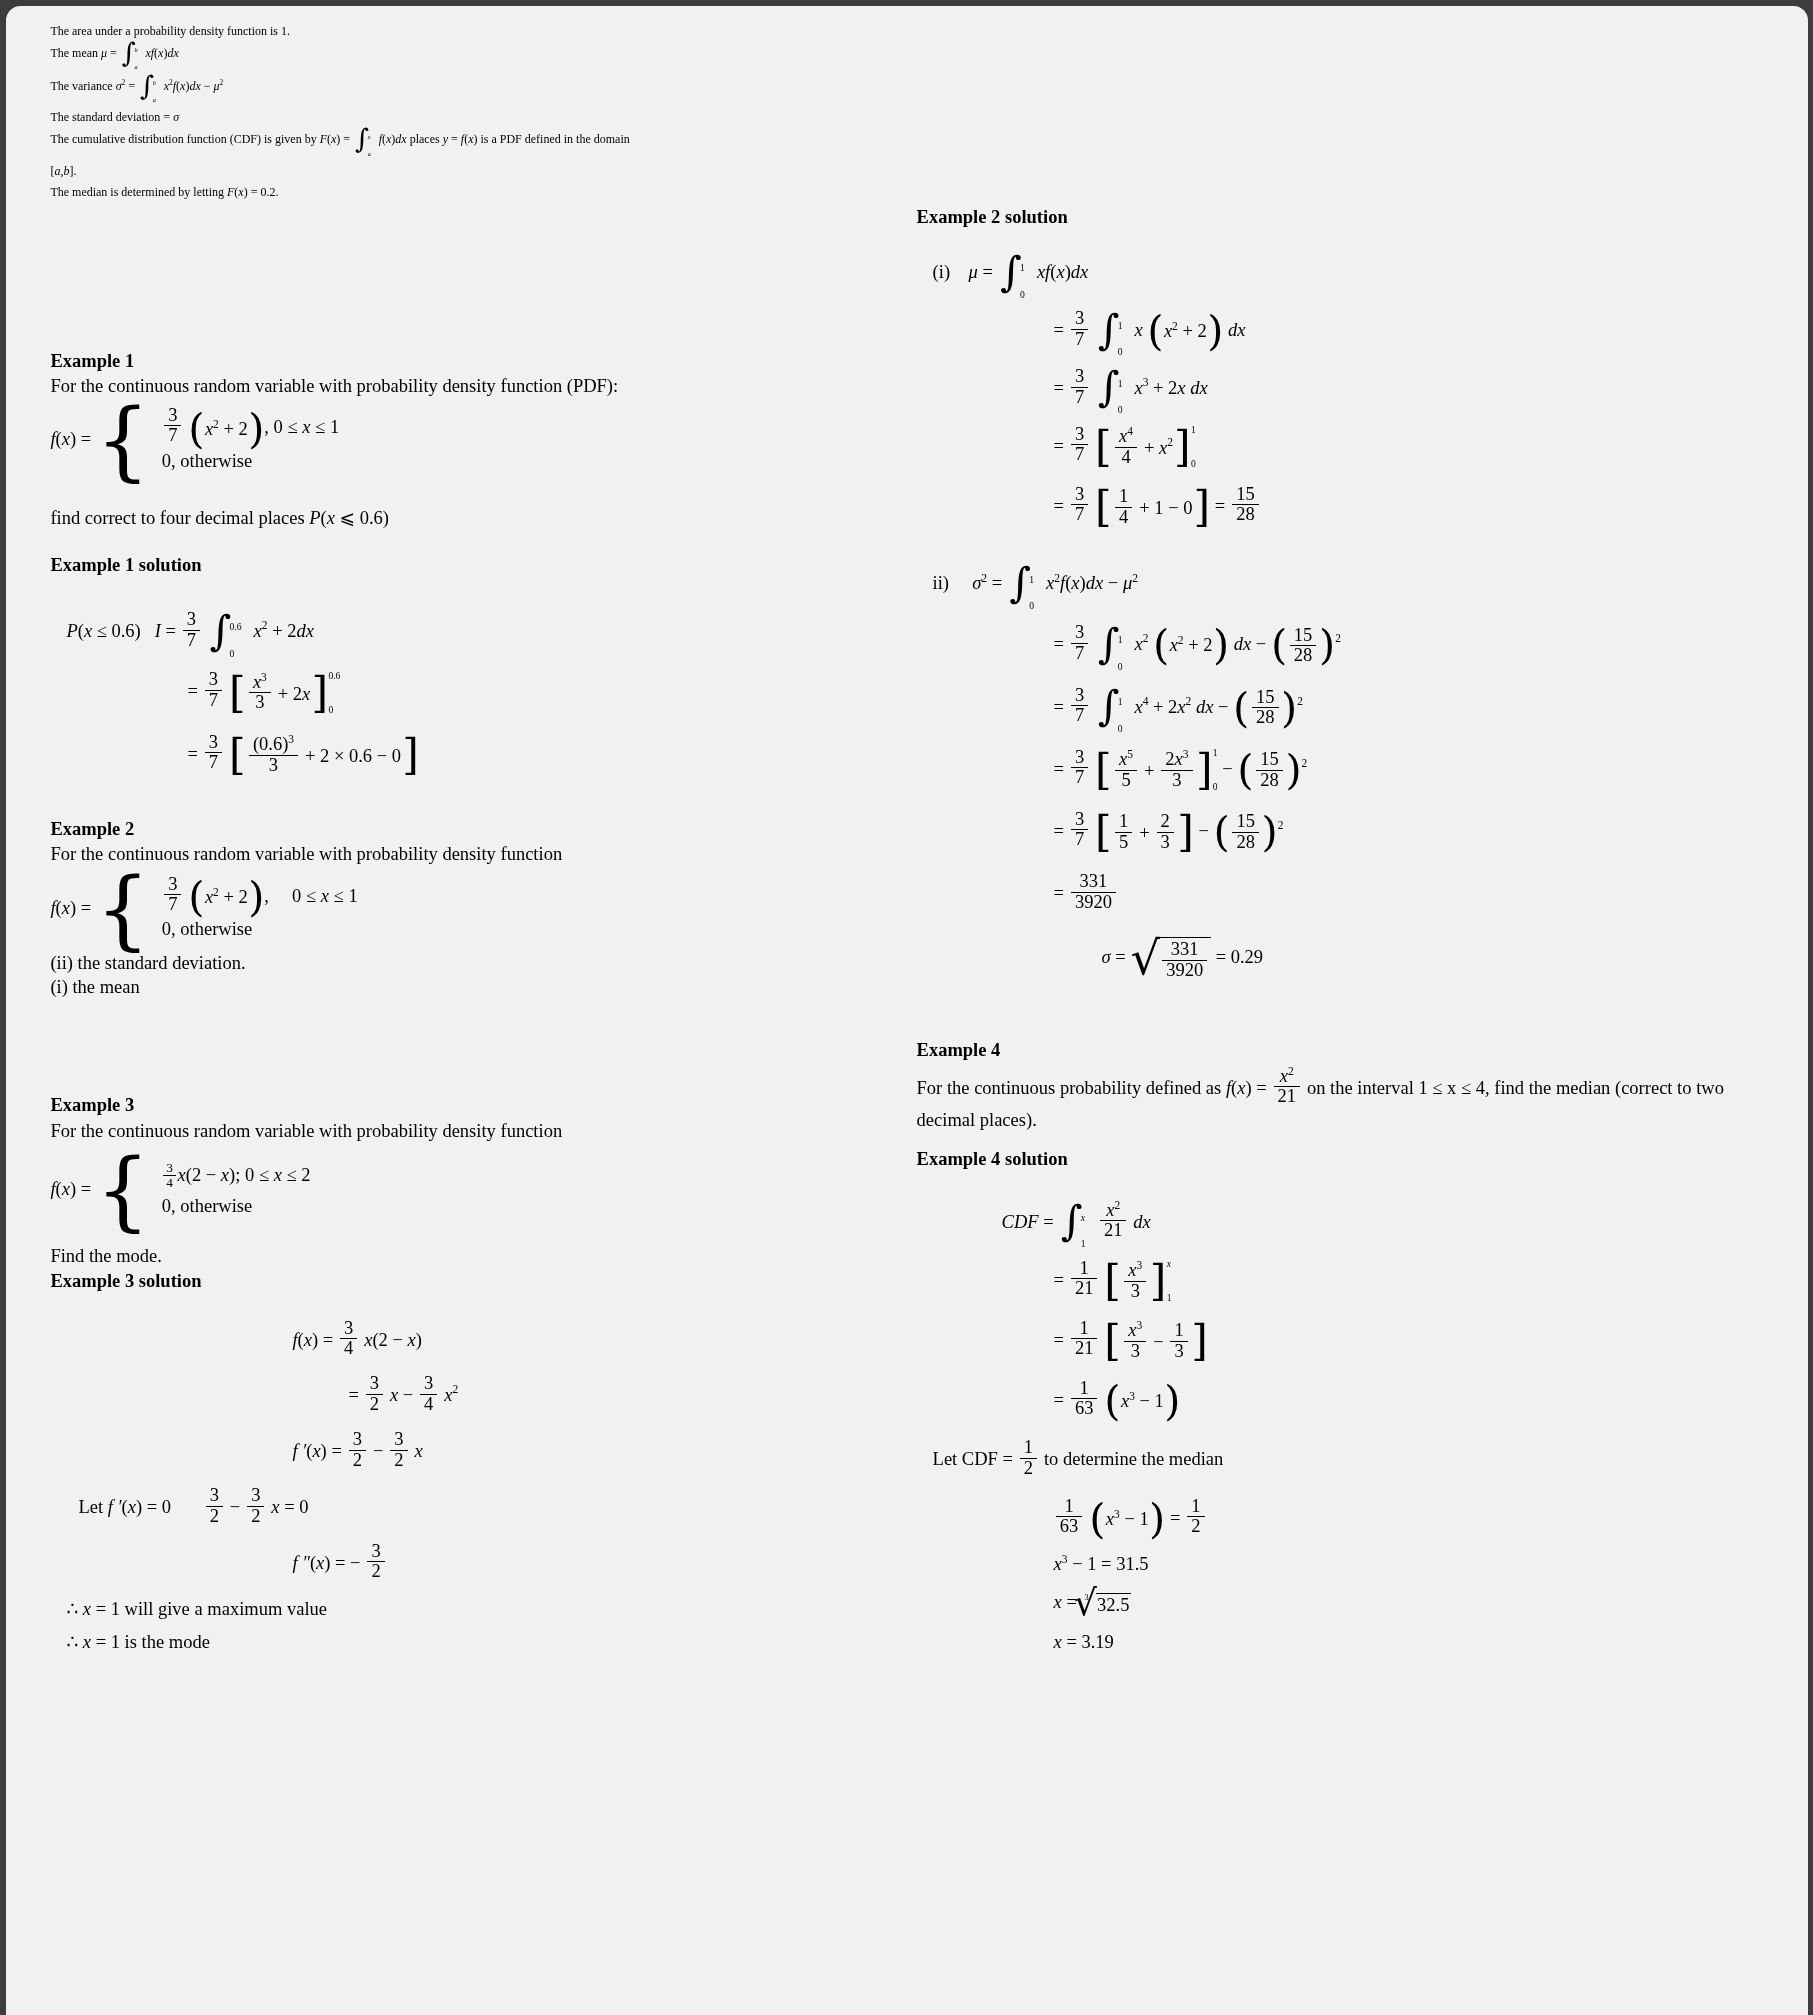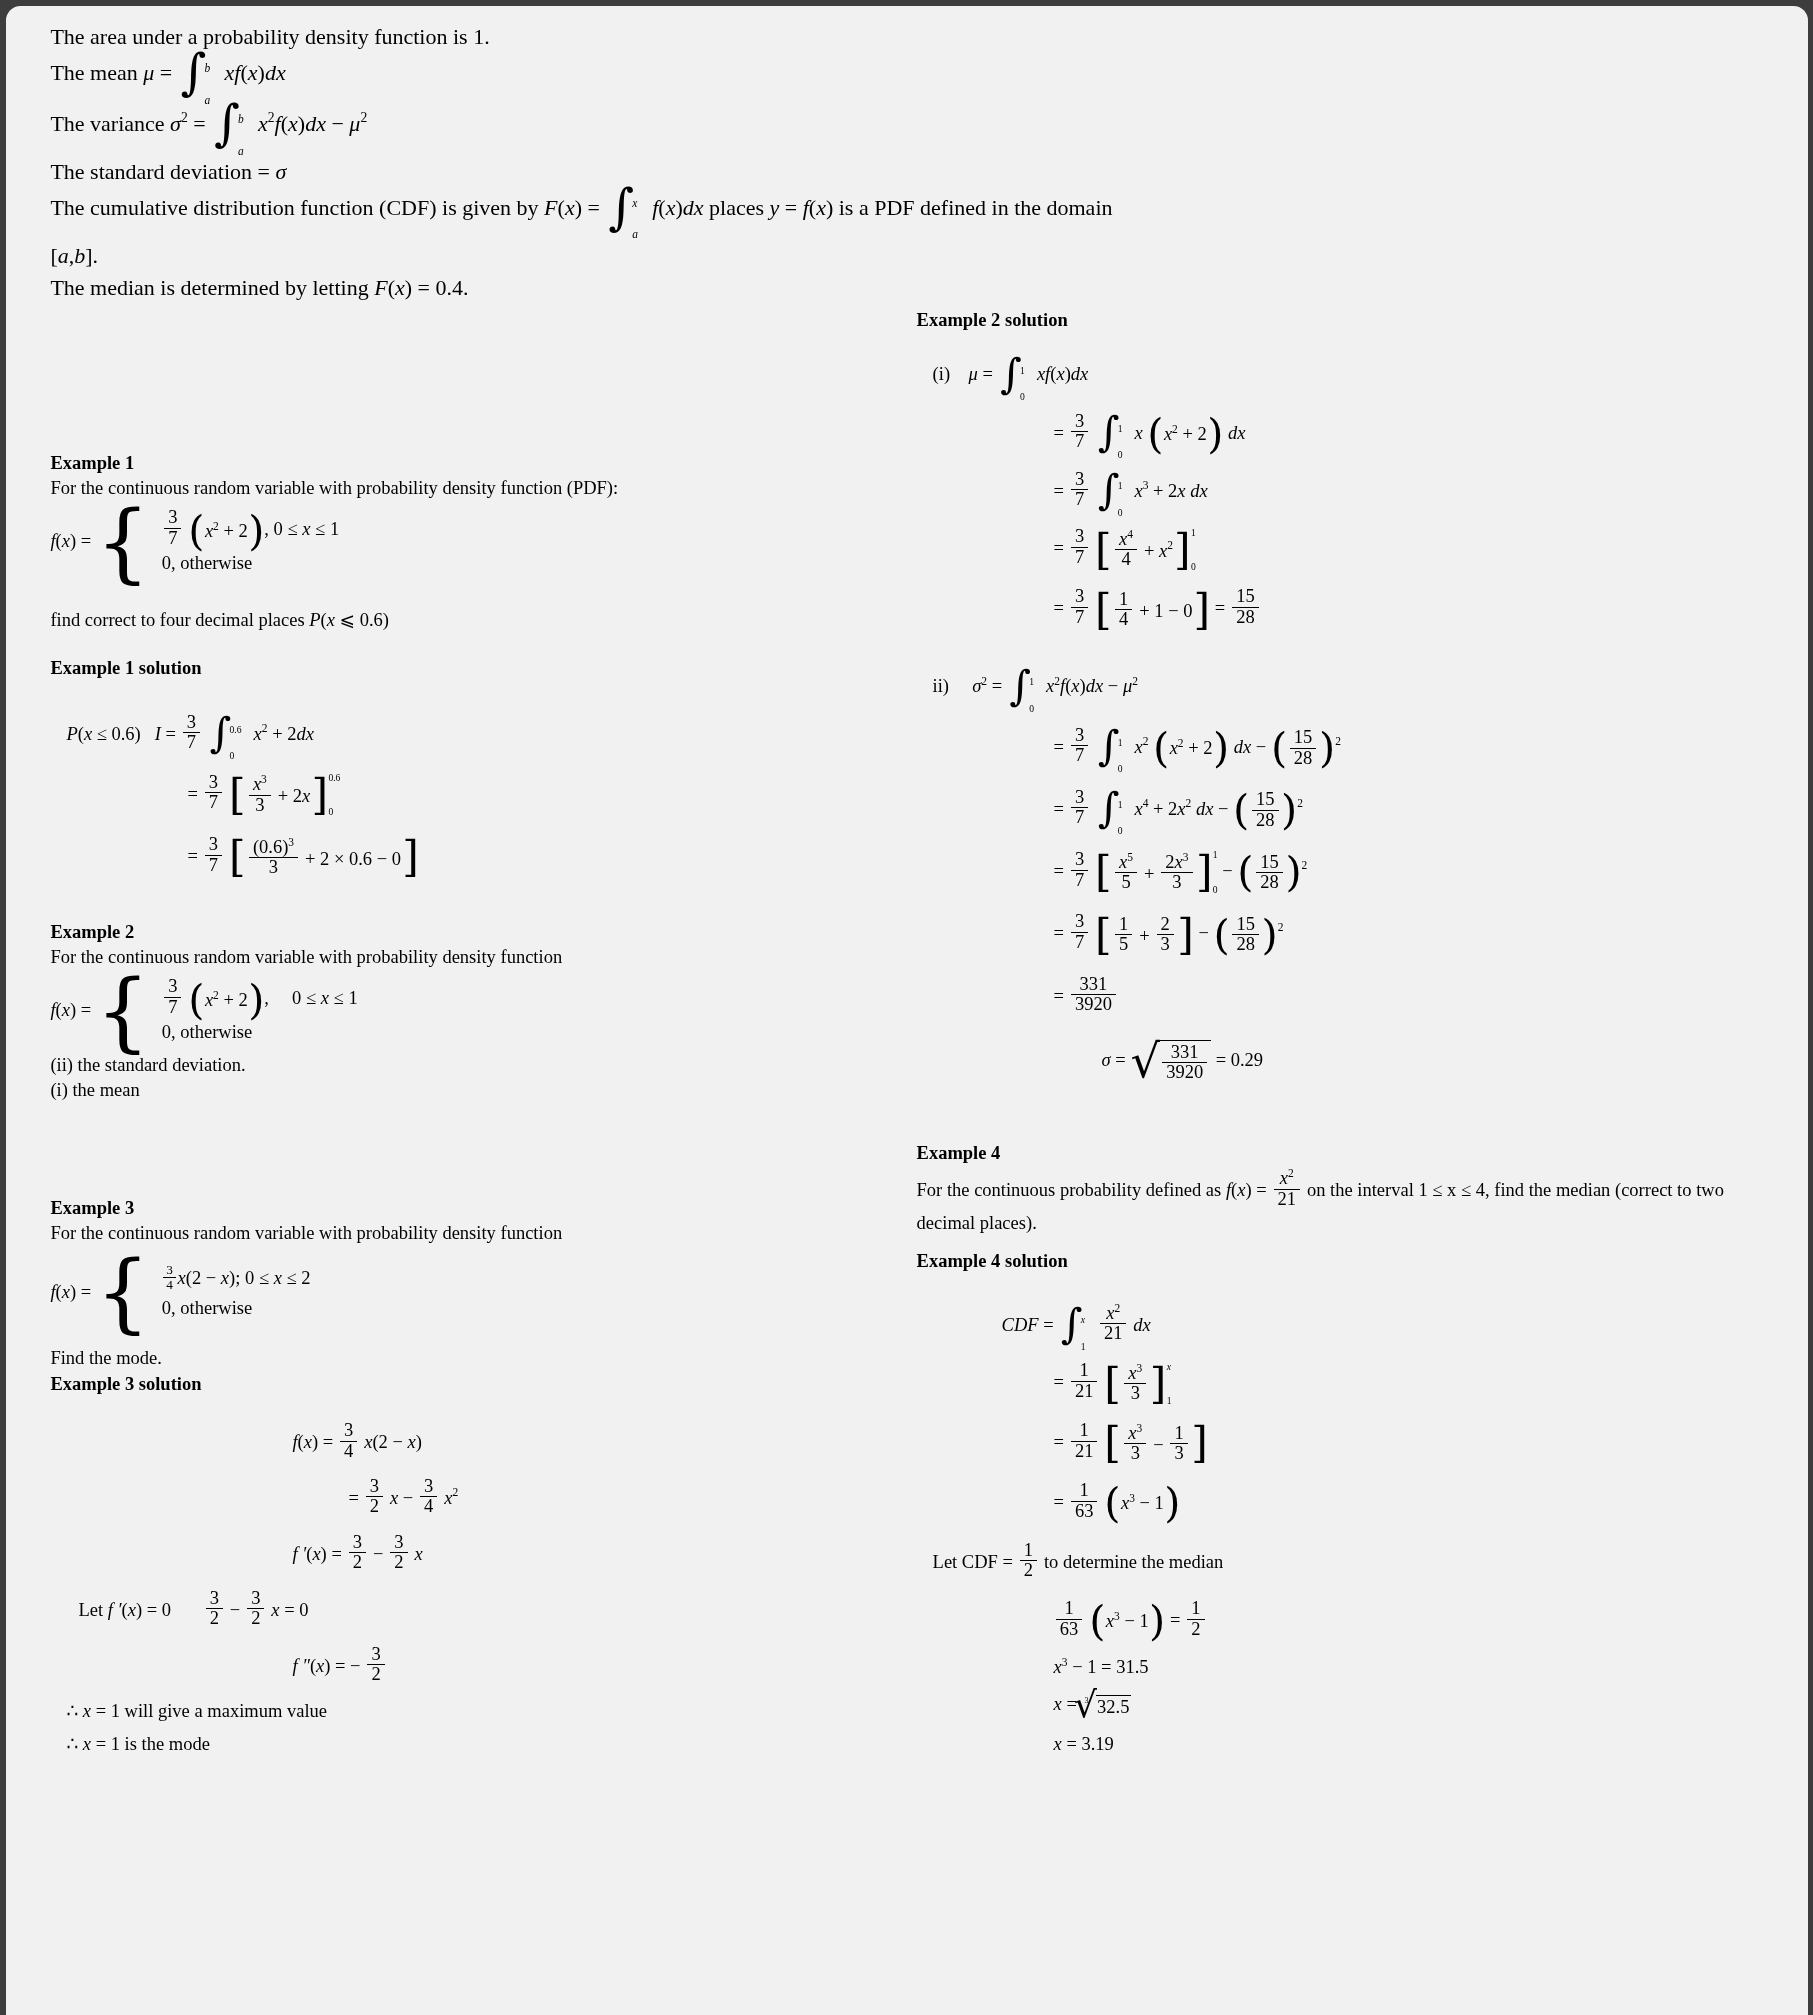--- a/index.html
+++ b/index.html
@@ -13,21 +13,21 @@
     padding:5.6px 6.4px 6.4px 6.4px;
   }
   .sheet{
     width:100%;height:100%;box-sizing:border-box;
     background:#f1f1f1;
     border-radius:14.5px;
     padding:18.5px 26px 16px 44px;
     position:relative;
     overflow:hidden;
   }
-  .hdr-line{font-size:22px;line-height:1.20;margin:0 0 6.4px 0;}
+  .hdr-line{font-size:12px;line-height:1.20;margin:0 0 6.4px 0;}
   .hdr-tall{line-height:1.0;margin:0 0 12px 0;}
   h3.ex{font-size:18.5px;font-weight:bold;margin:0 0 1.6px 0;line-height:1.22;}
   p.body{font-size:18.5px;margin:0 0 0.8px 0;line-height:1.30;}
 
   i,.it{font-style:italic;}
 
   
   .m{font-style:italic;white-space:nowrap;}
   .mr{font-style:normal;}
   sup{font-size:.62em;vertical-align:super;line-height:0;font-style:normal;}
@@ -134,21 +134,21 @@
       <span>places</span>
       <span class="m"> y</span> <span class="mr">=</span> <span class="m">f</span><span class="mr">(</span><span class="m">x</span><span class="mr">)</span>
       <span>is a PDF defined in the domain</span>
     </p>
 
     <p class="hdr-line">
       <span class="mr">[</span><span class="m">a</span><span class="mr">,</span><span class="m">b</span><span class="mr">].</span>
     </p>
 
     <p class="hdr-line">
-      The median is determined by letting <span class="m">F</span><span class="mr">(</span><span class="m">x</span><span class="mr">) = 0.4.</span>
+      The median is determined by letting <span class="m">F</span><span class="mr">(</span><span class="m">x</span><span class="mr">) = 0.2.</span>
     </p>
   </div>
 
   <div class="cols">
 
     <div class="col colL">
 
       <h3 class="ex">Example 1</h3>
       <p class="body">For the continuous random variable with probability density function (PDF):</p>
 

